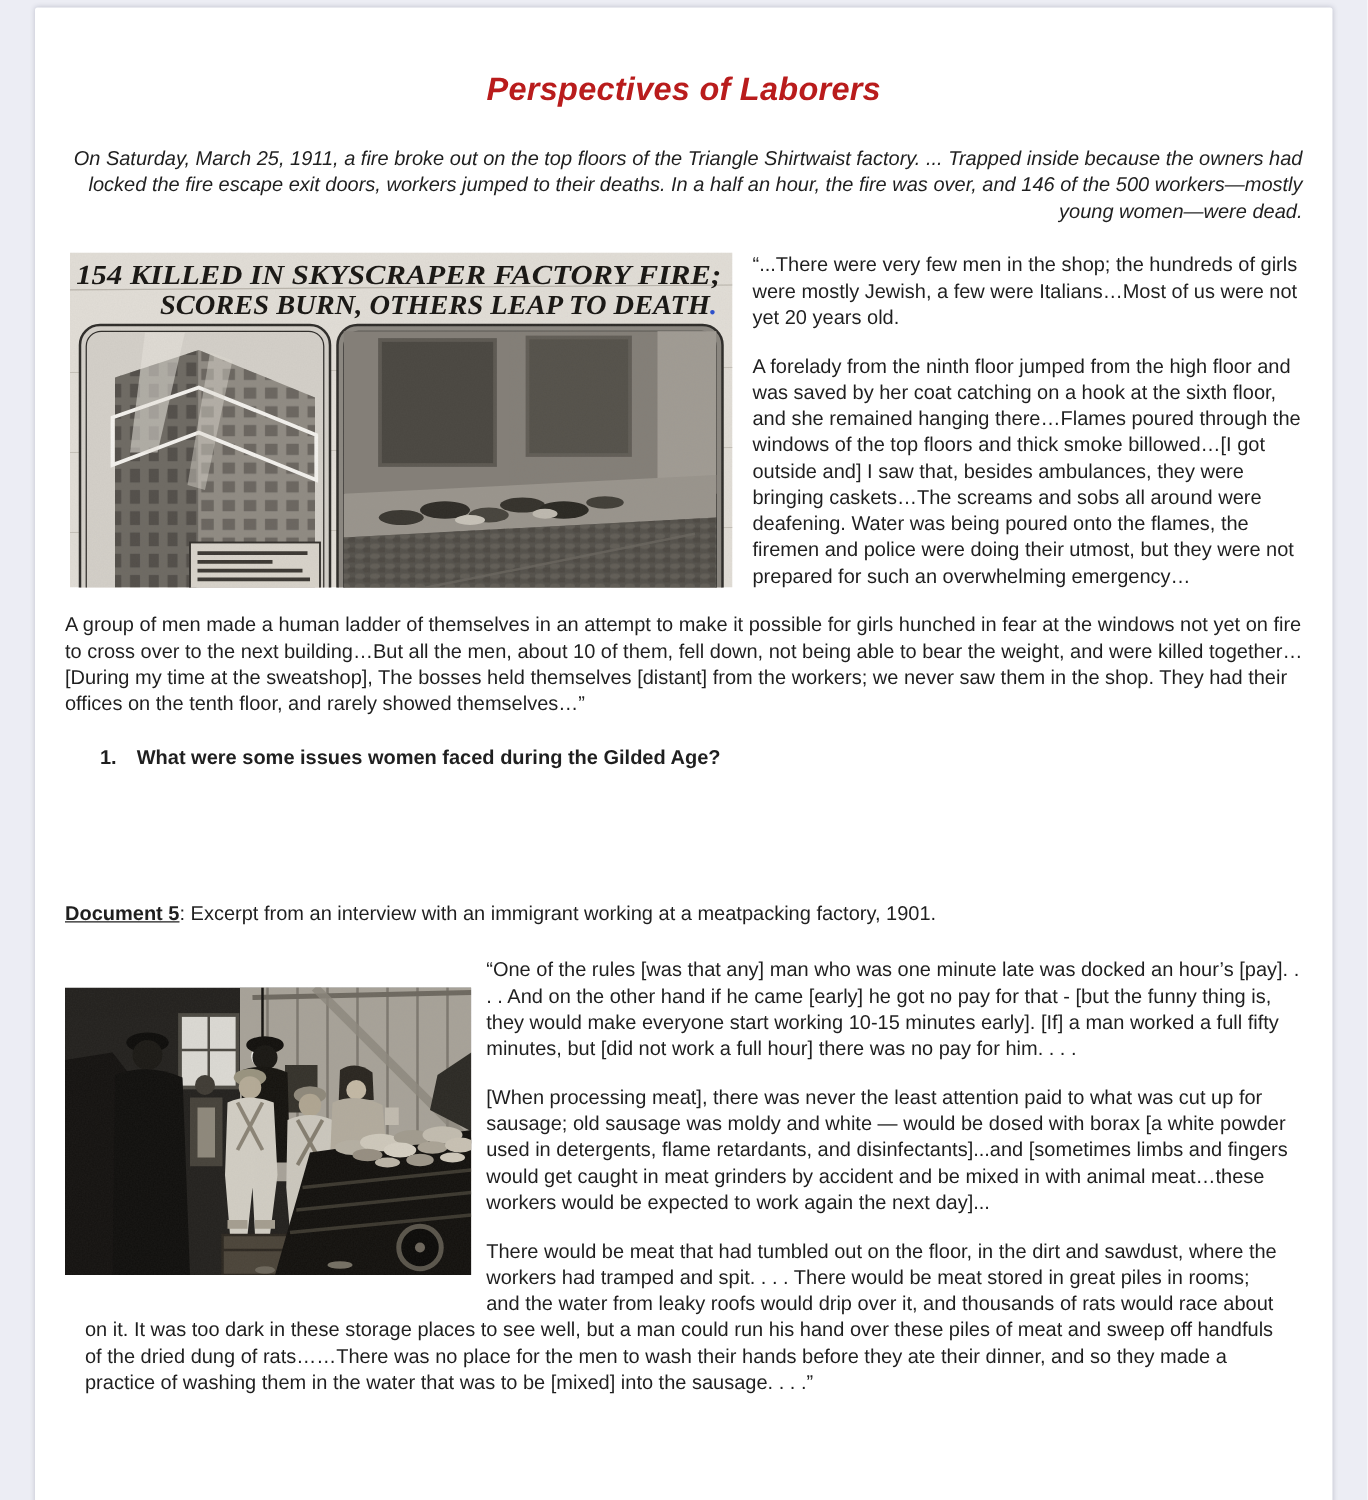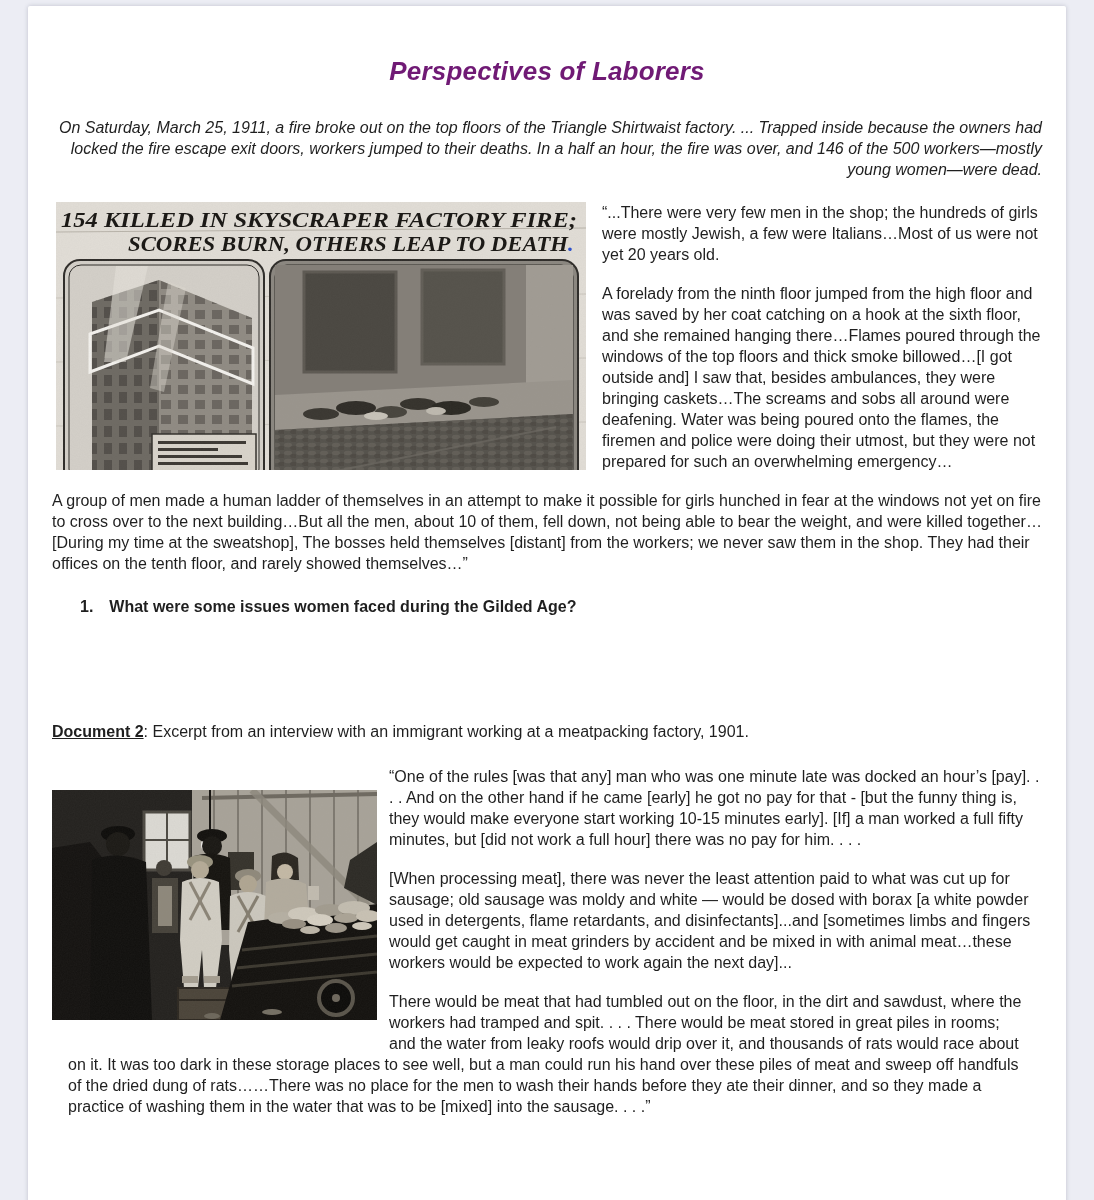--- a/index.html
+++ b/index.html
@@ -11,21 +11,21 @@
   }
   .page{
     position:absolute;left:28px;top:6px;width:1038px;height:1300px;
     background:#ffffff;border-radius:2px;
     box-shadow:0 0 4px rgba(60,64,90,.25);
   }
   .content{padding:50px 24px 0 24px;font-size:16px;line-height:21px;}
   h1.title{
     margin:0 0 30px 0;text-align:center;
     font-size:26px;line-height:31px;font-weight:bold;font-style:italic;
-    color:#701a75;letter-spacing:.2px;
+    color:#b91c1c;letter-spacing:.2px;
   }
   p{margin:16px;}
   .doc-heading{margin:0 0 26px 0;}
   .doc-label{font-weight:bold;text-decoration:underline;}
   .context{font-style:italic;margin:0 0 22px 0;text-align:right;}
   .fig-news{
     float:left;width:530px;height:268px;margin:0 16px 6px 4px;
     display:block;
   }
   .quote-p{margin:0 0 18px 0;}
@@ -135,21 +135,21 @@
 
     <p class="quote-p">“...There were very few men in the shop; the hundreds of girls were mostly Jewish, a few were Italians…Most of us were not yet 20 years old.</p>
     <p class="quote-p">A forelady from the ninth floor jumped from the high floor and was saved by her coat catching on a hook at the sixth floor, and she remained hanging there…Flames poured through the windows of the top floors and thick smoke billowed…[I got outside and] I saw that, besides ambulances, they were bringing caskets…The screams and sobs all around were deafening. Water was being poured onto the flames, the firemen and police were doing their utmost, but they were not prepared for such an overwhelming emergency…</p>
     <p class="after-float">A group of men made a human ladder of themselves in an attempt to make it possible for girls hunched in fear at the windows not yet on fire to cross over to the next building…But all the men, about 10 of them, fell down, not being able to bear the weight, and were killed together…[During my time at the sweatshop], The bosses held themselves [distant] from the workers; we never saw them in the shop. They had their offices on the tenth floor, and rarely showed themselves…”</p>
 
     <div class="question">
       <span>1.</span>
       <span>What were some issues women faced during the Gilded Age?</span>
     </div>
 
-    <p class="doc-heading doc2-heading"><span class="doc-label">Document 2</span><span>: Excerpt from an interview with an immigrant working at a meatpacking factory, 1901.</span></p>
+    <p class="doc-heading doc2-heading"><span class="doc-label">Document 5</span><span>: Excerpt from an interview with an immigrant working at a meatpacking factory, 1901.</span></p>
 
     <div class="doc2-body">
 
       <svg class="fig-meat" viewBox="0 0 325 230" aria-hidden="true">
         <defs>
           <filter id="grain2">
               <feTurbulence type="fractalNoise" baseFrequency="0.85" numOctaves="2"></feTurbulence>
             <feColorMatrix type="matrix" values="0 0 0 0 0.3  0 0 0 0 0.29  0 0 0 0 0.27  0 0 0 0.5 0"></feColorMatrix>
           </filter>
         </defs>

